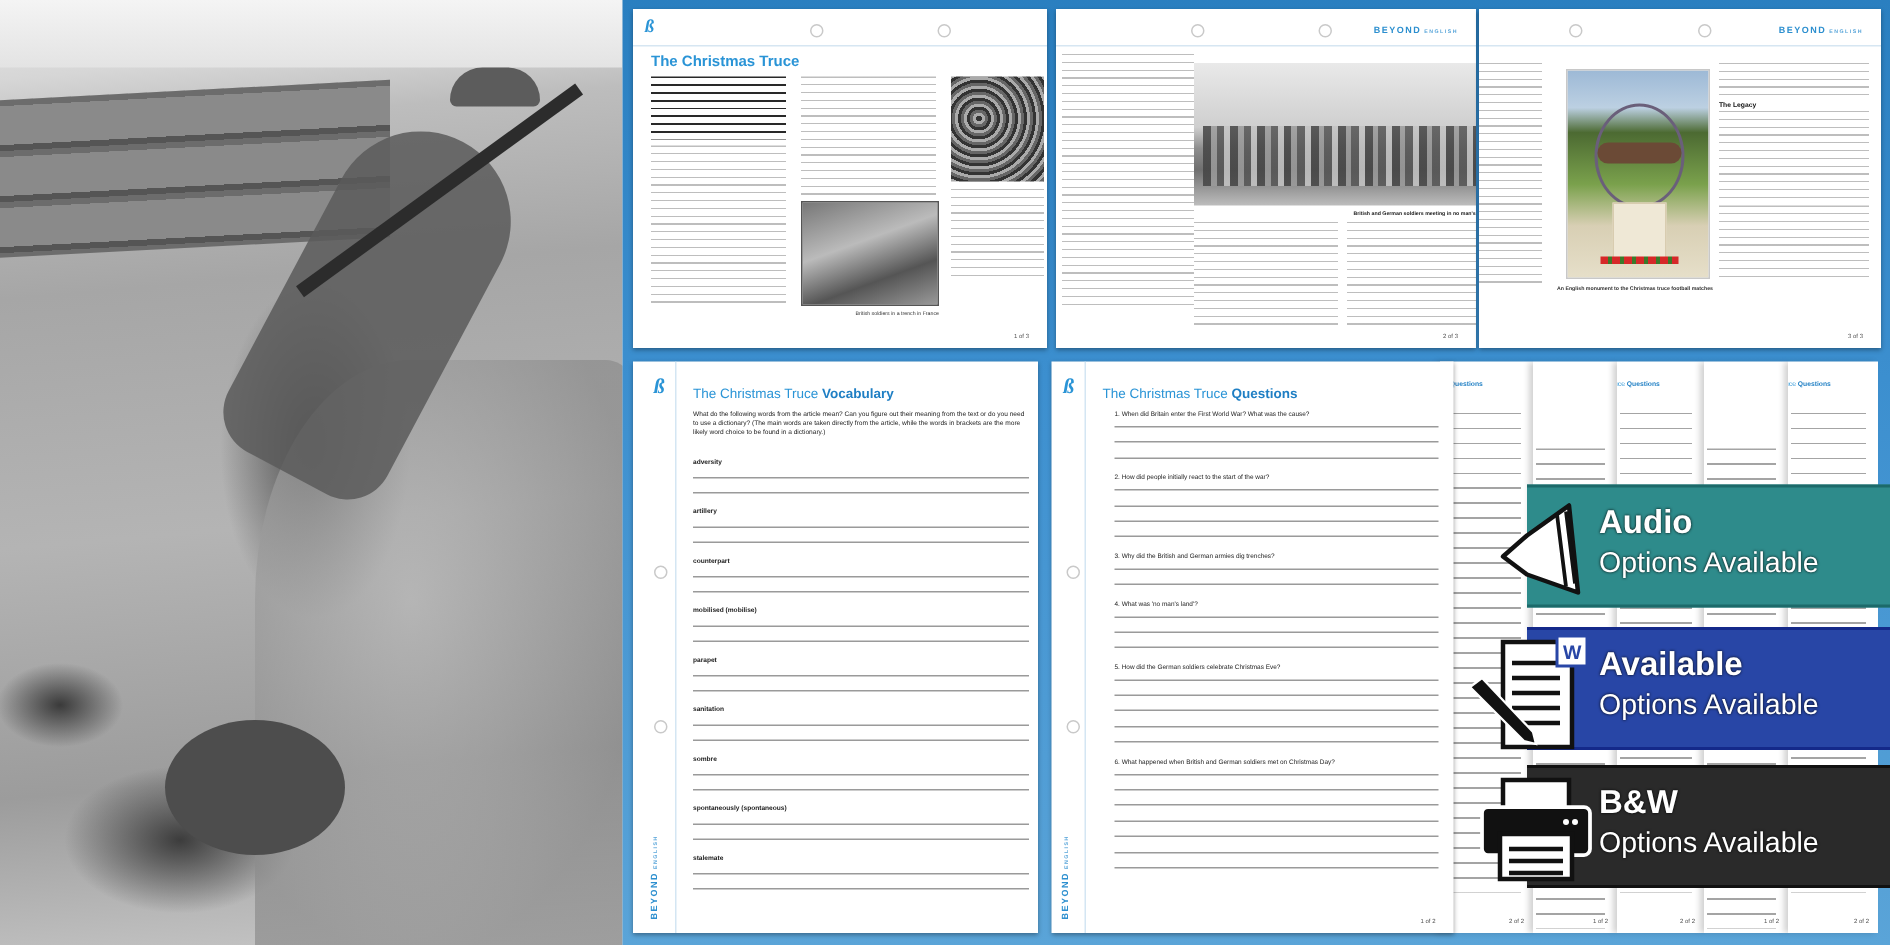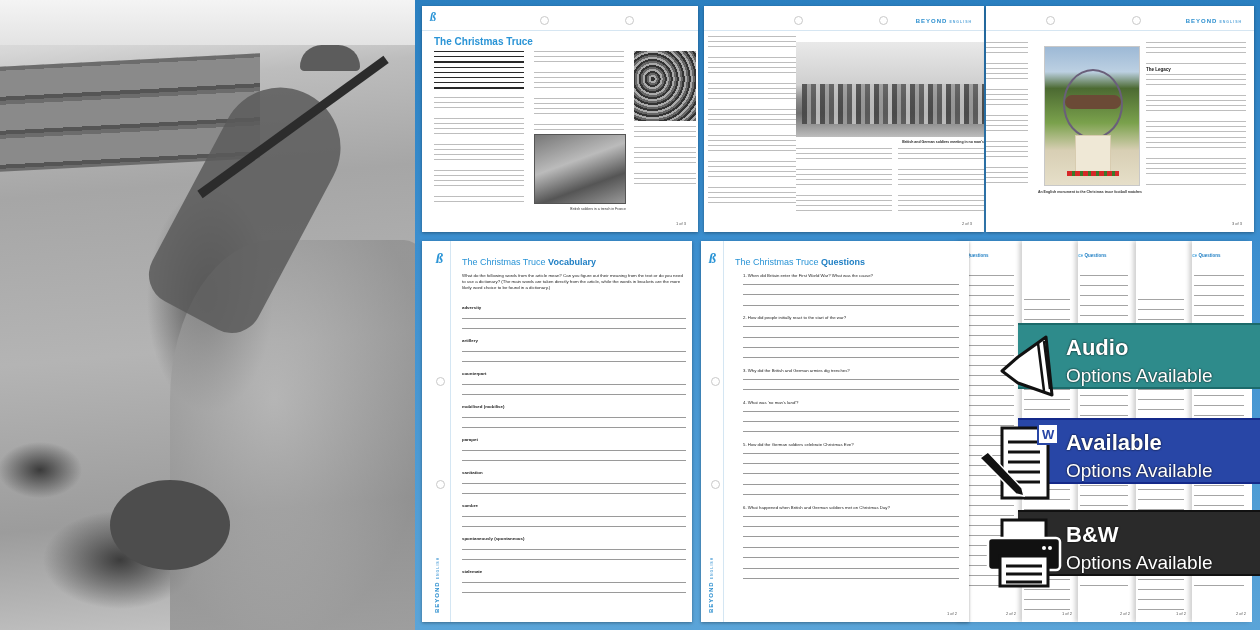--- a/index.html
+++ b/index.html
@@ -112,21 +112,21 @@
   
   .fan { position:absolute; top: 241px; height: 381px; background:#fff; box-shadow: -3px 0 4px rgba(0,0,0,0.18); overflow:hidden; }
   .fan .ftitle { position:absolute; left:-12px; top:12px; font-size:4.5px; color:#2a94d6; white-space:nowrap; }
   .fan .ftitle b { color:#1f7fc4; }
   .fan .fq { position:absolute; left:-8px; top:22px; font-size:4.5px; color:#222; white-space:nowrap; }
   .fan .flines { position:absolute; left:2px; right:8px; top:34px; height:320px;
      background: repeating-linear-gradient(180deg, #9a9a9a 0 1px, transparent 1px 10px); opacity:.9; }
   .fan .fnum { position:absolute; right:6px; bottom:6px; font-size:4px; color:#555; }
 
   
-  .banner { position:absolute; left:1018px; width:242px; height:66px; color:#fff; }
+  .banner { position:absolute; left:1018px; width:242px; height:82px; color:#fff; }
   .banner .b-title { position:absolute; left:48px; top:10px; font-size:22px; font-weight:bold; text-shadow: 0 0 2px #000; }
   .banner .b-sub { position:absolute; left:48px; top:40px; font-size:19px; text-shadow: 0 0 2px #000; white-space:nowrap; }
   .banner-audio { top:323px; background:#2e8b8b; border-top:2px solid #1c6a6a; border-bottom:2px solid #1c6a6a; }
   .banner-edit  { top:418px; background:#2846a6; border-top:2px solid #14298a; border-bottom:2px solid #14298a; }
   .banner-bw    { top:510px; background:#2a2a2a; border-top:2px solid #111; border-bottom:2px solid #111; }
   .banner .b-icon { position:absolute; }
   .banner-audio .b-icon { left:-20px; top:6px; width:70px; height:70px; }
   .banner-edit .b-icon { left:-40px; top:2px; width:84px; height:82px; }
   .banner-bw .b-icon { left:-34px; top:4px; width:80px; height:74px; }
 </style>

